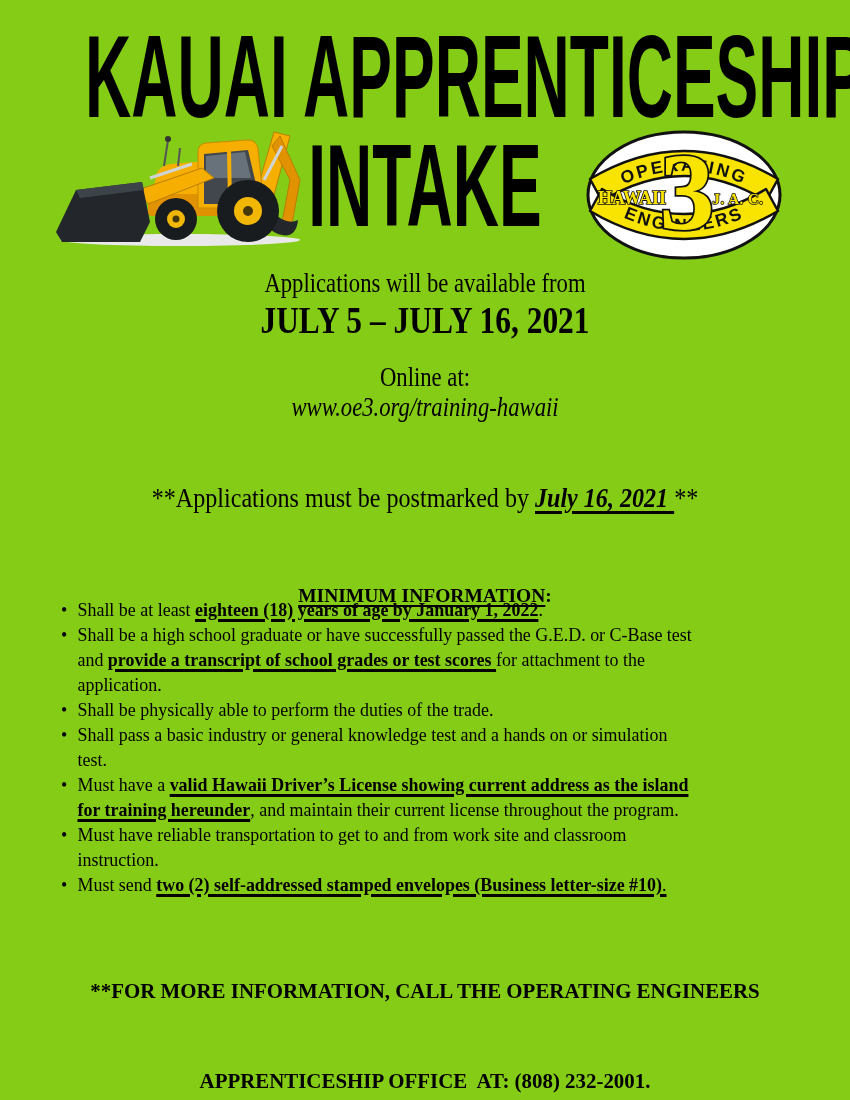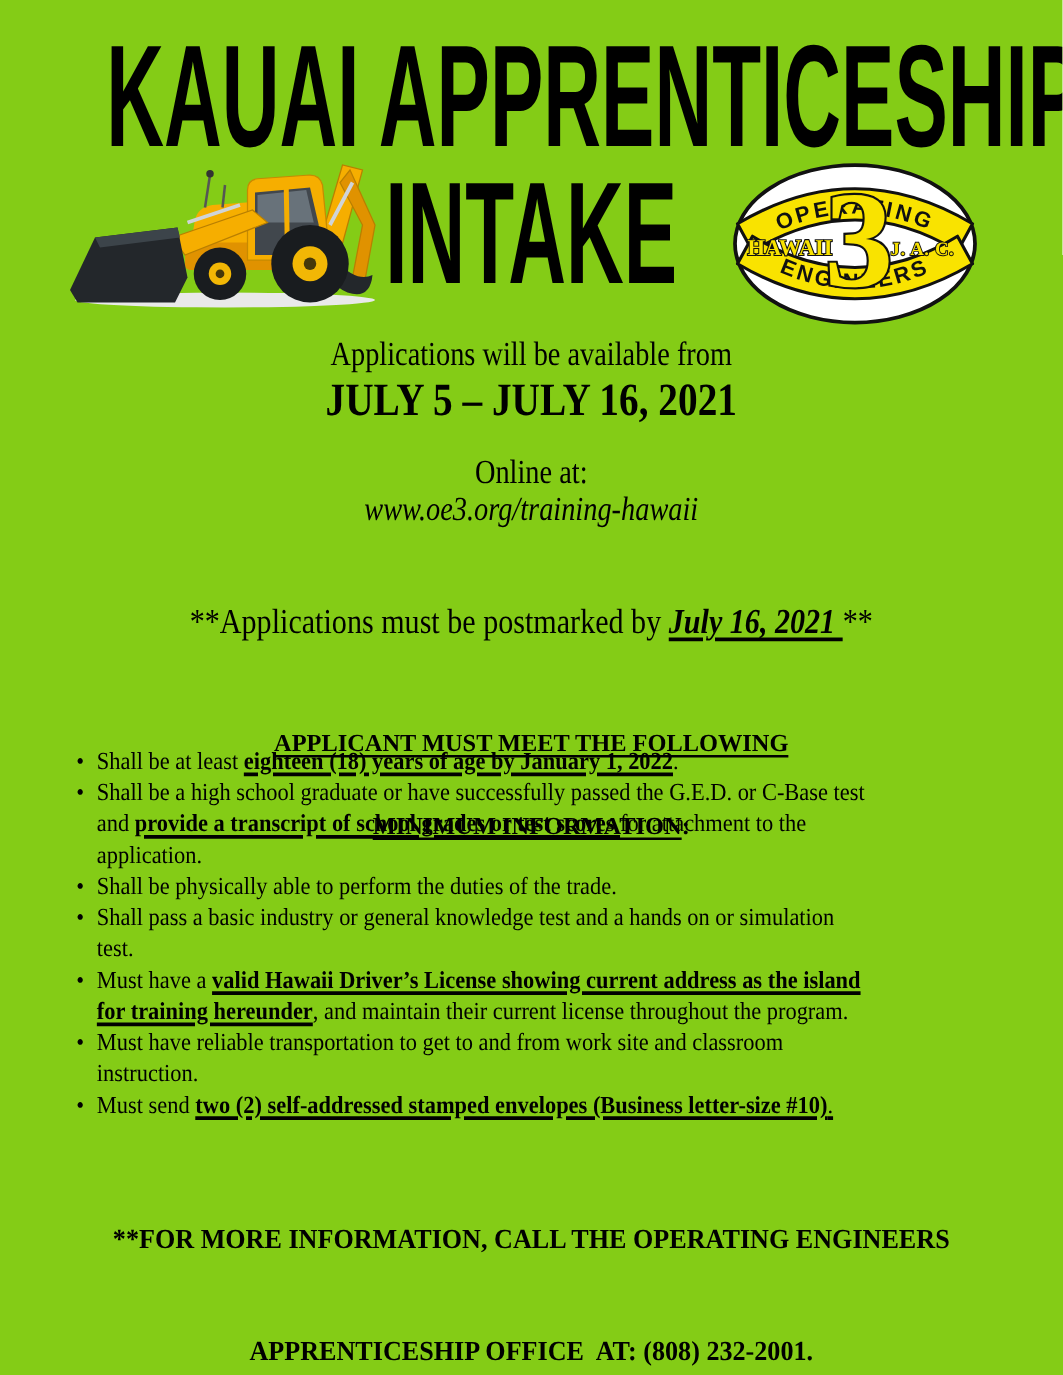--- a/index.html
+++ b/index.html
@@ -167,21 +167,20 @@
   </svg>
 
   <div class="abs centered avail">Applications will be available from</div>
   <div class="abs centered dates">JULY 5 – JULY 16, 2021</div>
   <div class="abs centered online">Online at:</div>
   <div class="abs centered url">www.oe3.org/training-hawaii</div>
 
   <div class="abs centered postmark"><span>**Applications must be postmarked by </span><span class="b i u">July 16, 2021 </span><span>**</span></div>
 
   <div class="abs reqhead">
-    <div><span class="b u">APPLICANT MUST MEET THE FOLLOWING</span></div>
     <div><span class="b u">MINIMUM INFORMATION</span><span class="b">:</span></div>
   </div>
 
   <ul class="abs bullets">
       <li><span>Shall be at least </span><span class="b u">eighteen (18) years of age by January 1, 2022</span><span>.</span></li>
       <li><span>Shall be a high school graduate or have successfully passed the G.E.D. or C-Base test
 and </span><span class="b u">provide a transcript of school grades or test scores </span><span>for attachment to the
 application.</span></li>
       <li><span>Shall be physically able to perform the duties of the trade.</span></li>
       <li><span>Shall pass a basic industry or general knowledge test and a hands on or simulation

